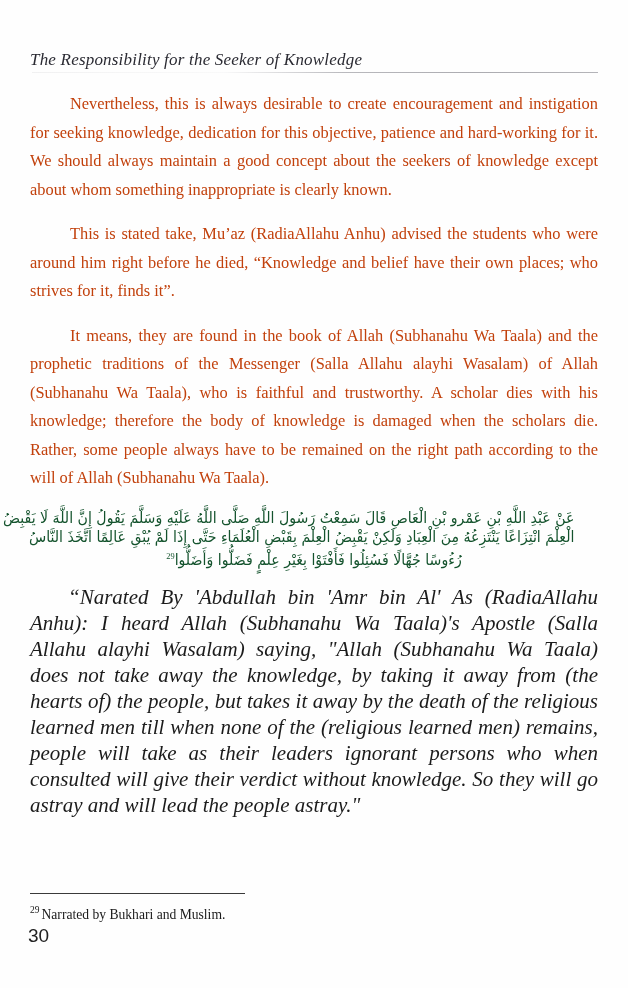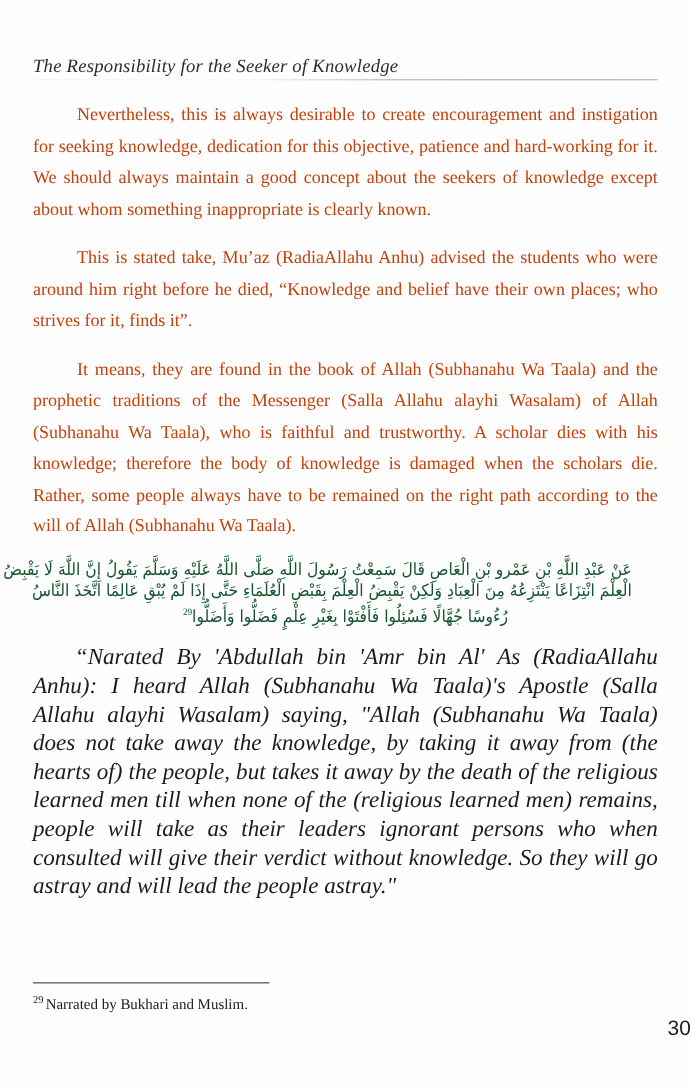--- a/index.html
+++ b/index.html
@@ -133,21 +133,21 @@
     vertical-align: super;
     margin-right: 2px;
   }
 
   
   .page-number {
     position: absolute;
     left: 0;
     right: 0;
     top: 925px;
-    text-align: right;
+    text-align: left;
     font-family: "Liberation Sans", "DejaVu Sans", sans-serif;
     font-size: 19px;
     color: #222;
     margin-left: 28px;
   }
 </style>
 </head>
 <body>
 
 <div class="page">

